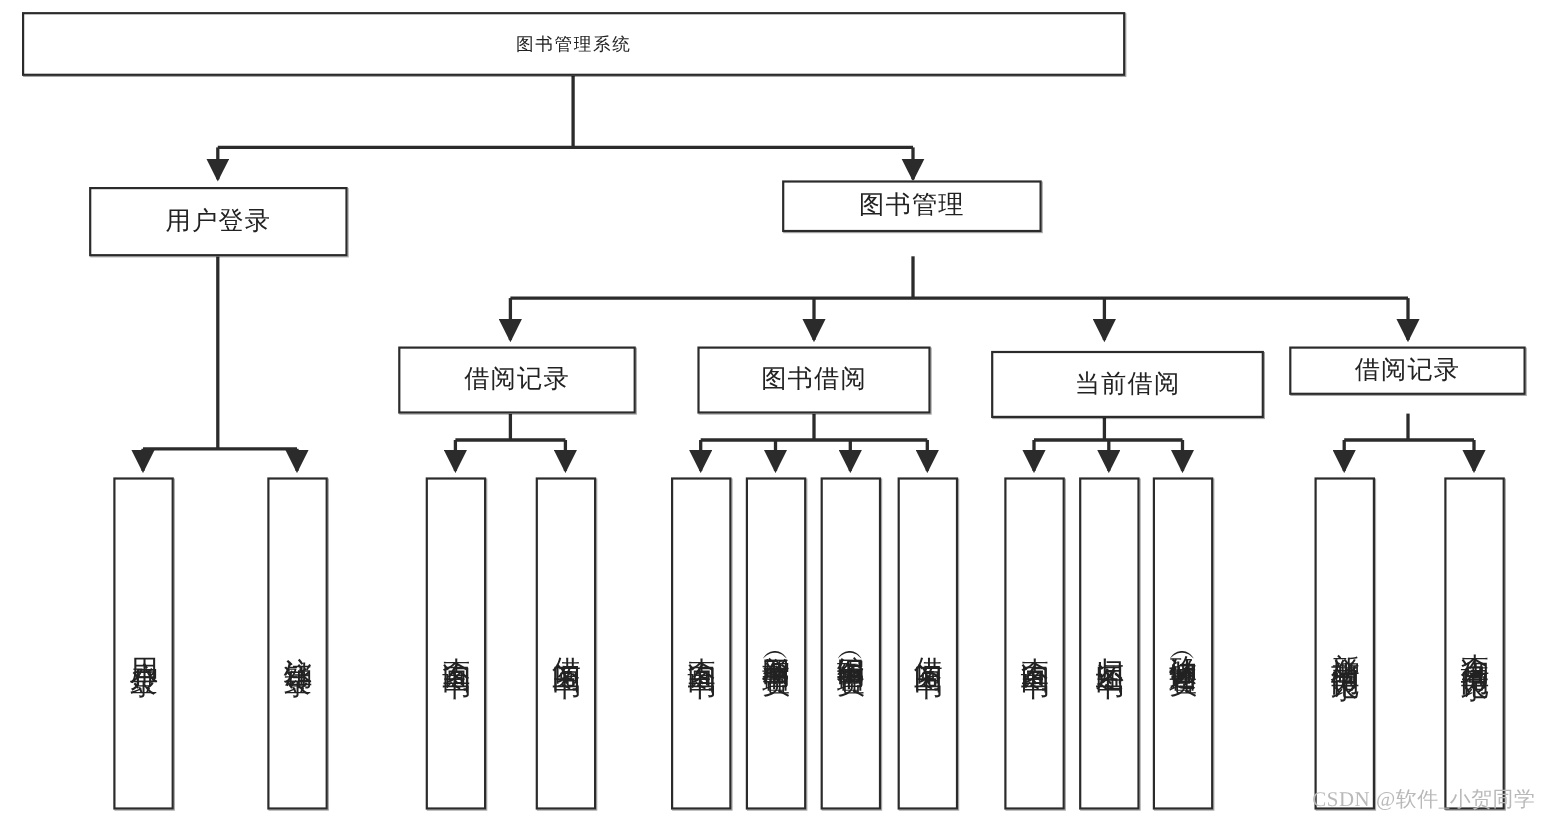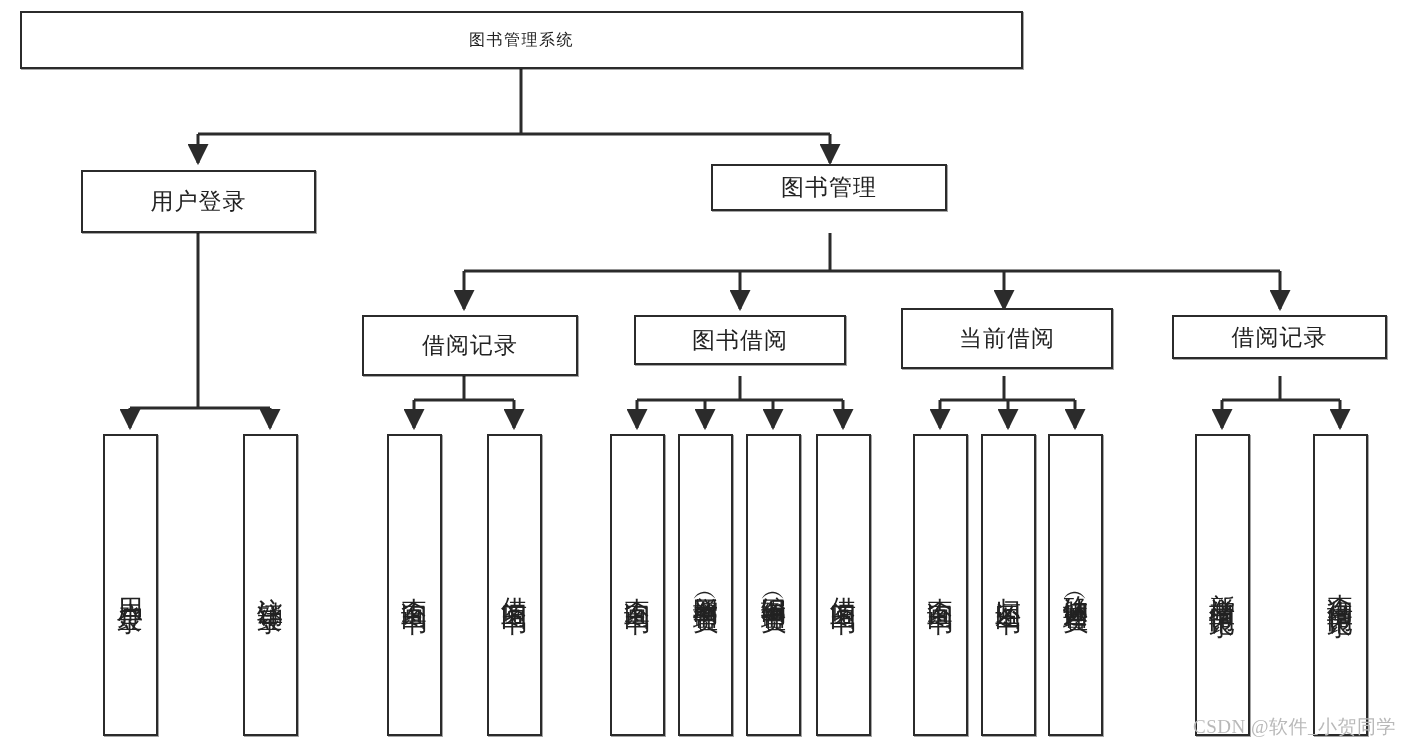--- a/index.html
+++ b/index.html
@@ -140,24 +140,24 @@
   <div class="node horiz" style="left:81px; top:170px; width:235px; height:63px;">
     <span class="node-label">用户登录</span>
   </div>
   <div class="node horiz" style="left:711px; top:164px; width:236px; height:47px;">
     <span class="node-label">图书管理</span>
   </div>
 
   <div class="node horiz" style="left:362px; top:315px; width:216px; height:61px;">
     <span class="node-label">借阅记录</span>
   </div>
-  <div class="node horiz" style="left:634px; top:315px; width:212px; height:50px;">
+  <div class="node horiz" style="left:634px; top:315px; width:212px; height:61px;">
     <span class="node-label">图书借阅</span>
   </div>
-  <div class="node horiz" style="left:901px; top:308px; width:212px; height:61px;">
+  <div class="node horiz" style="left:901px; top:319px; width:248px; height:61px;">
     <span class="node-label">当前借阅</span>
   </div>
   <div class="node horiz" style="left:1172px; top:315px; width:215px; height:44px;">
     <span class="node-label">借阅记录</span>
   </div>
 
   <div class="node vert" style="left:103px; top:434px; width:55px; height:302px;">
     <span class="node-label">用户登录</span>
   </div>
   <div class="node vert" style="left:243px; top:434px; width:55px; height:302px;">

